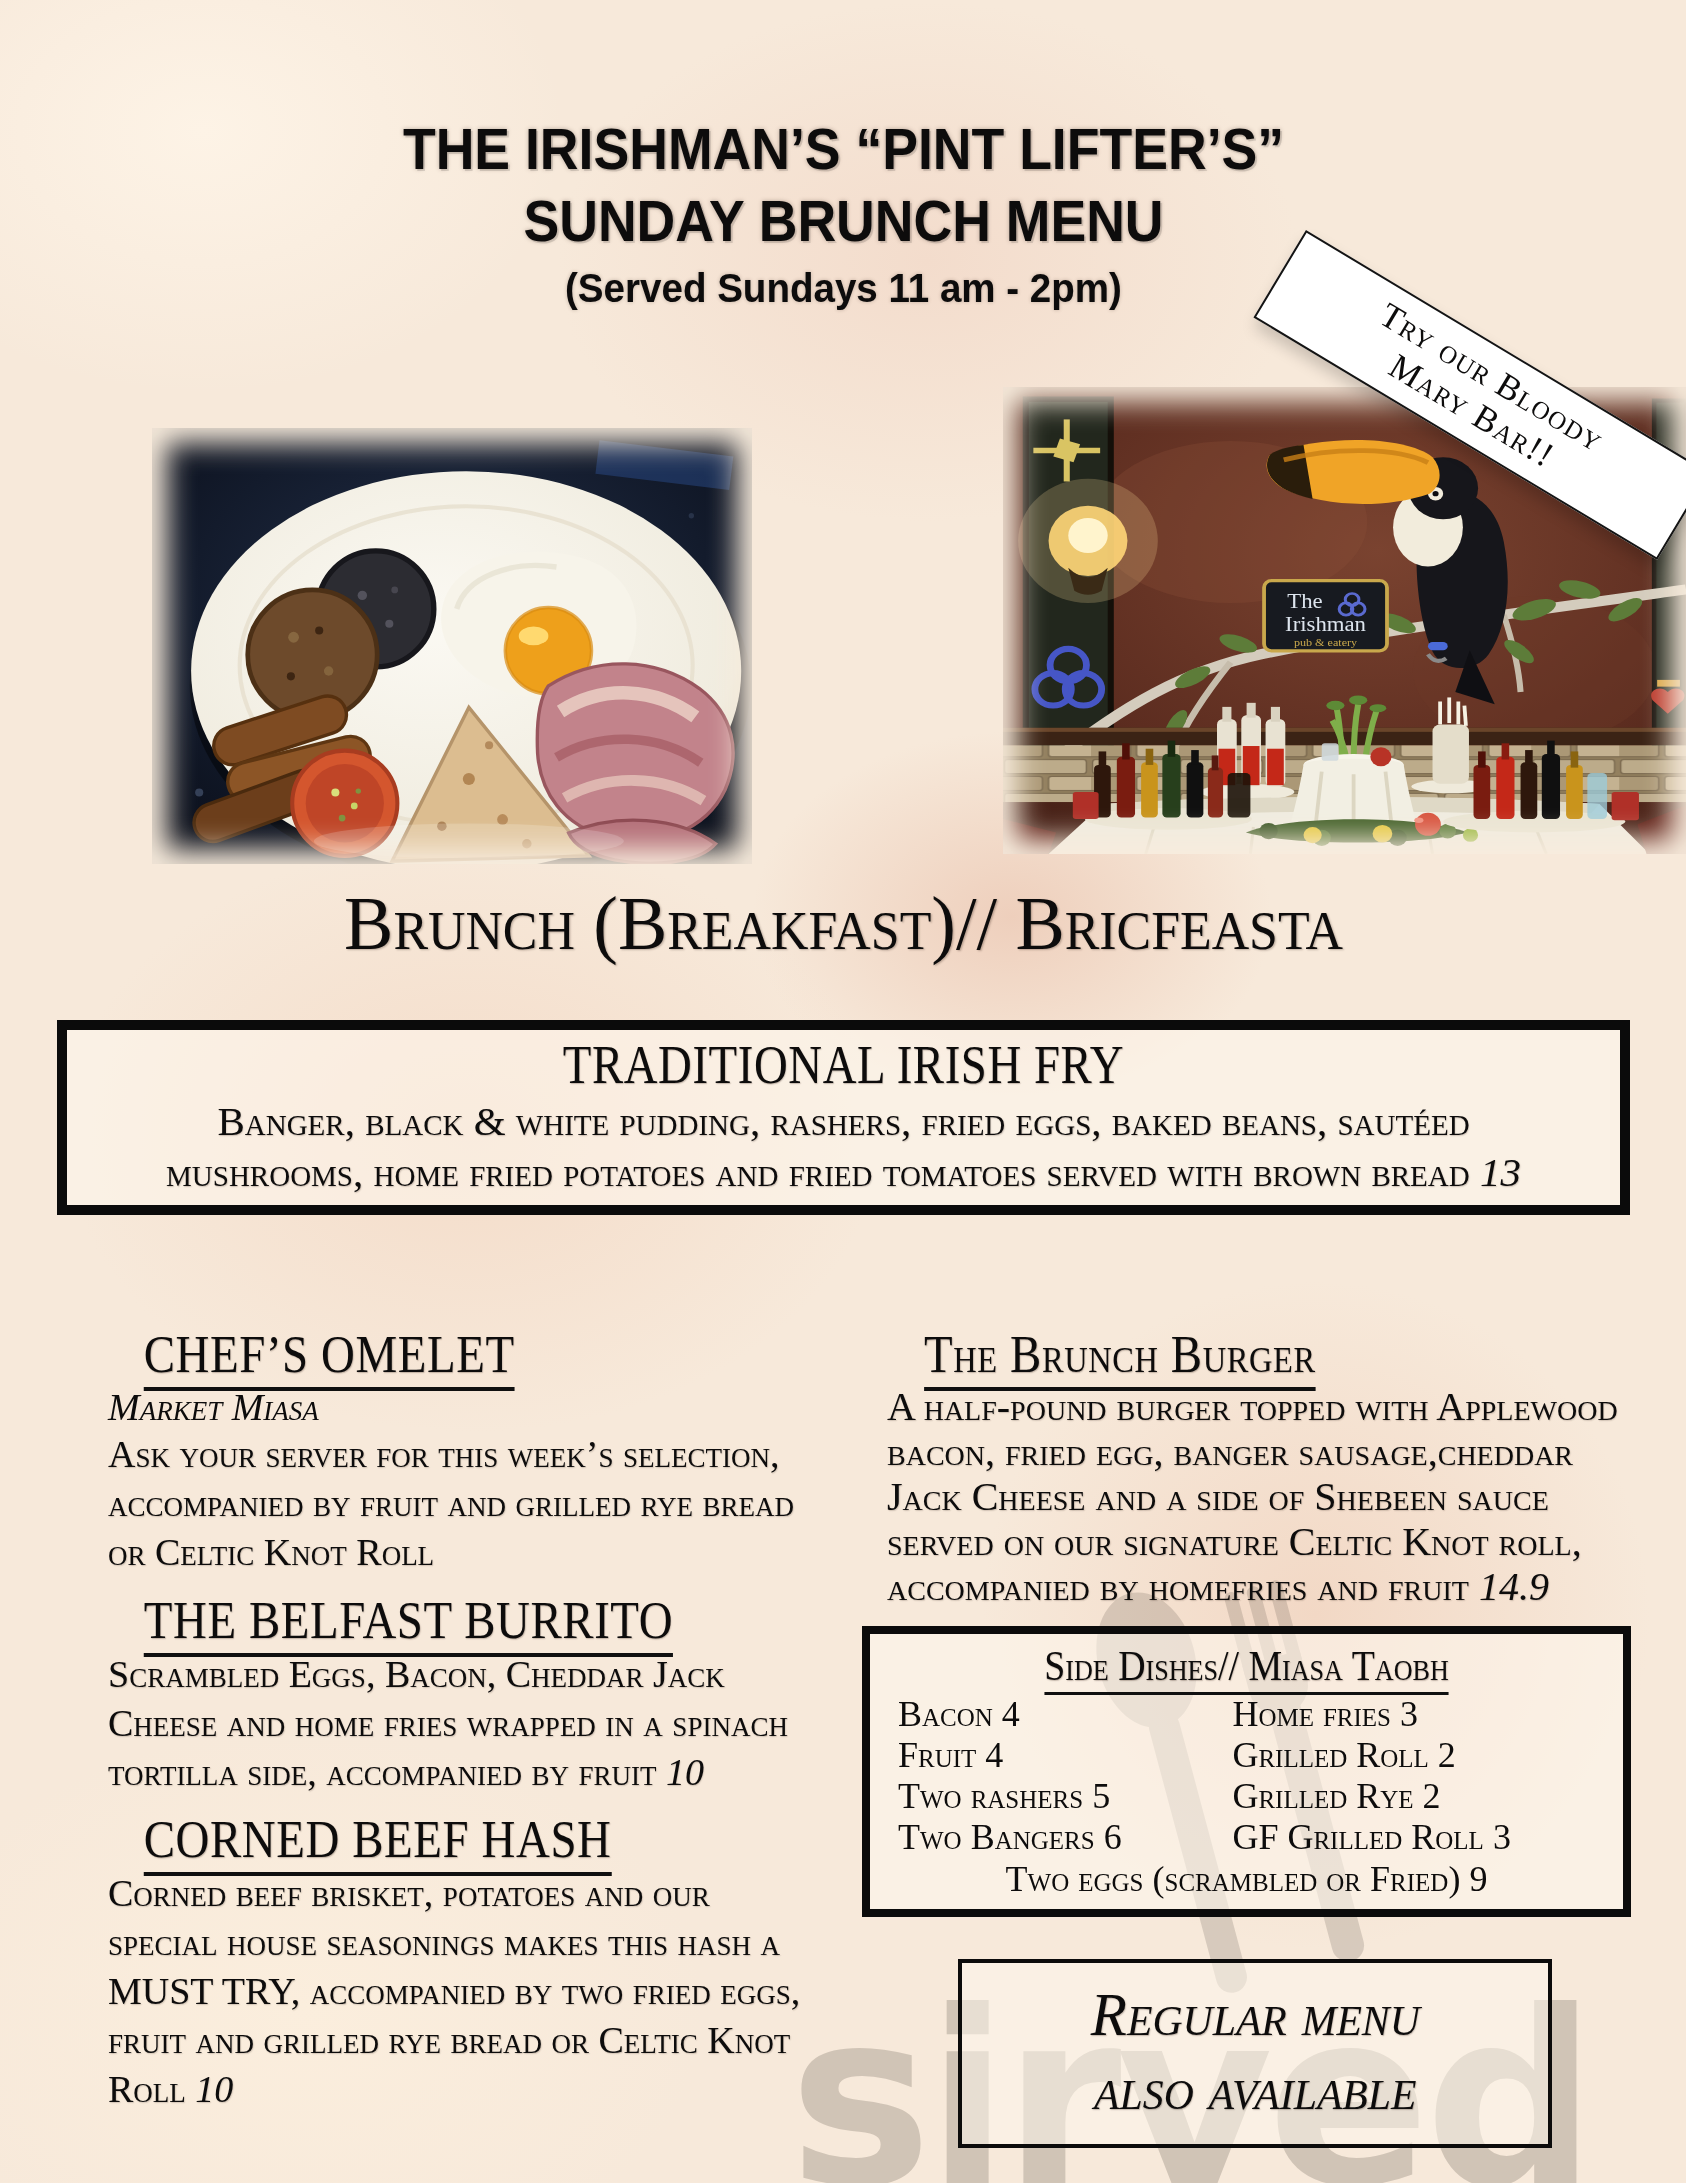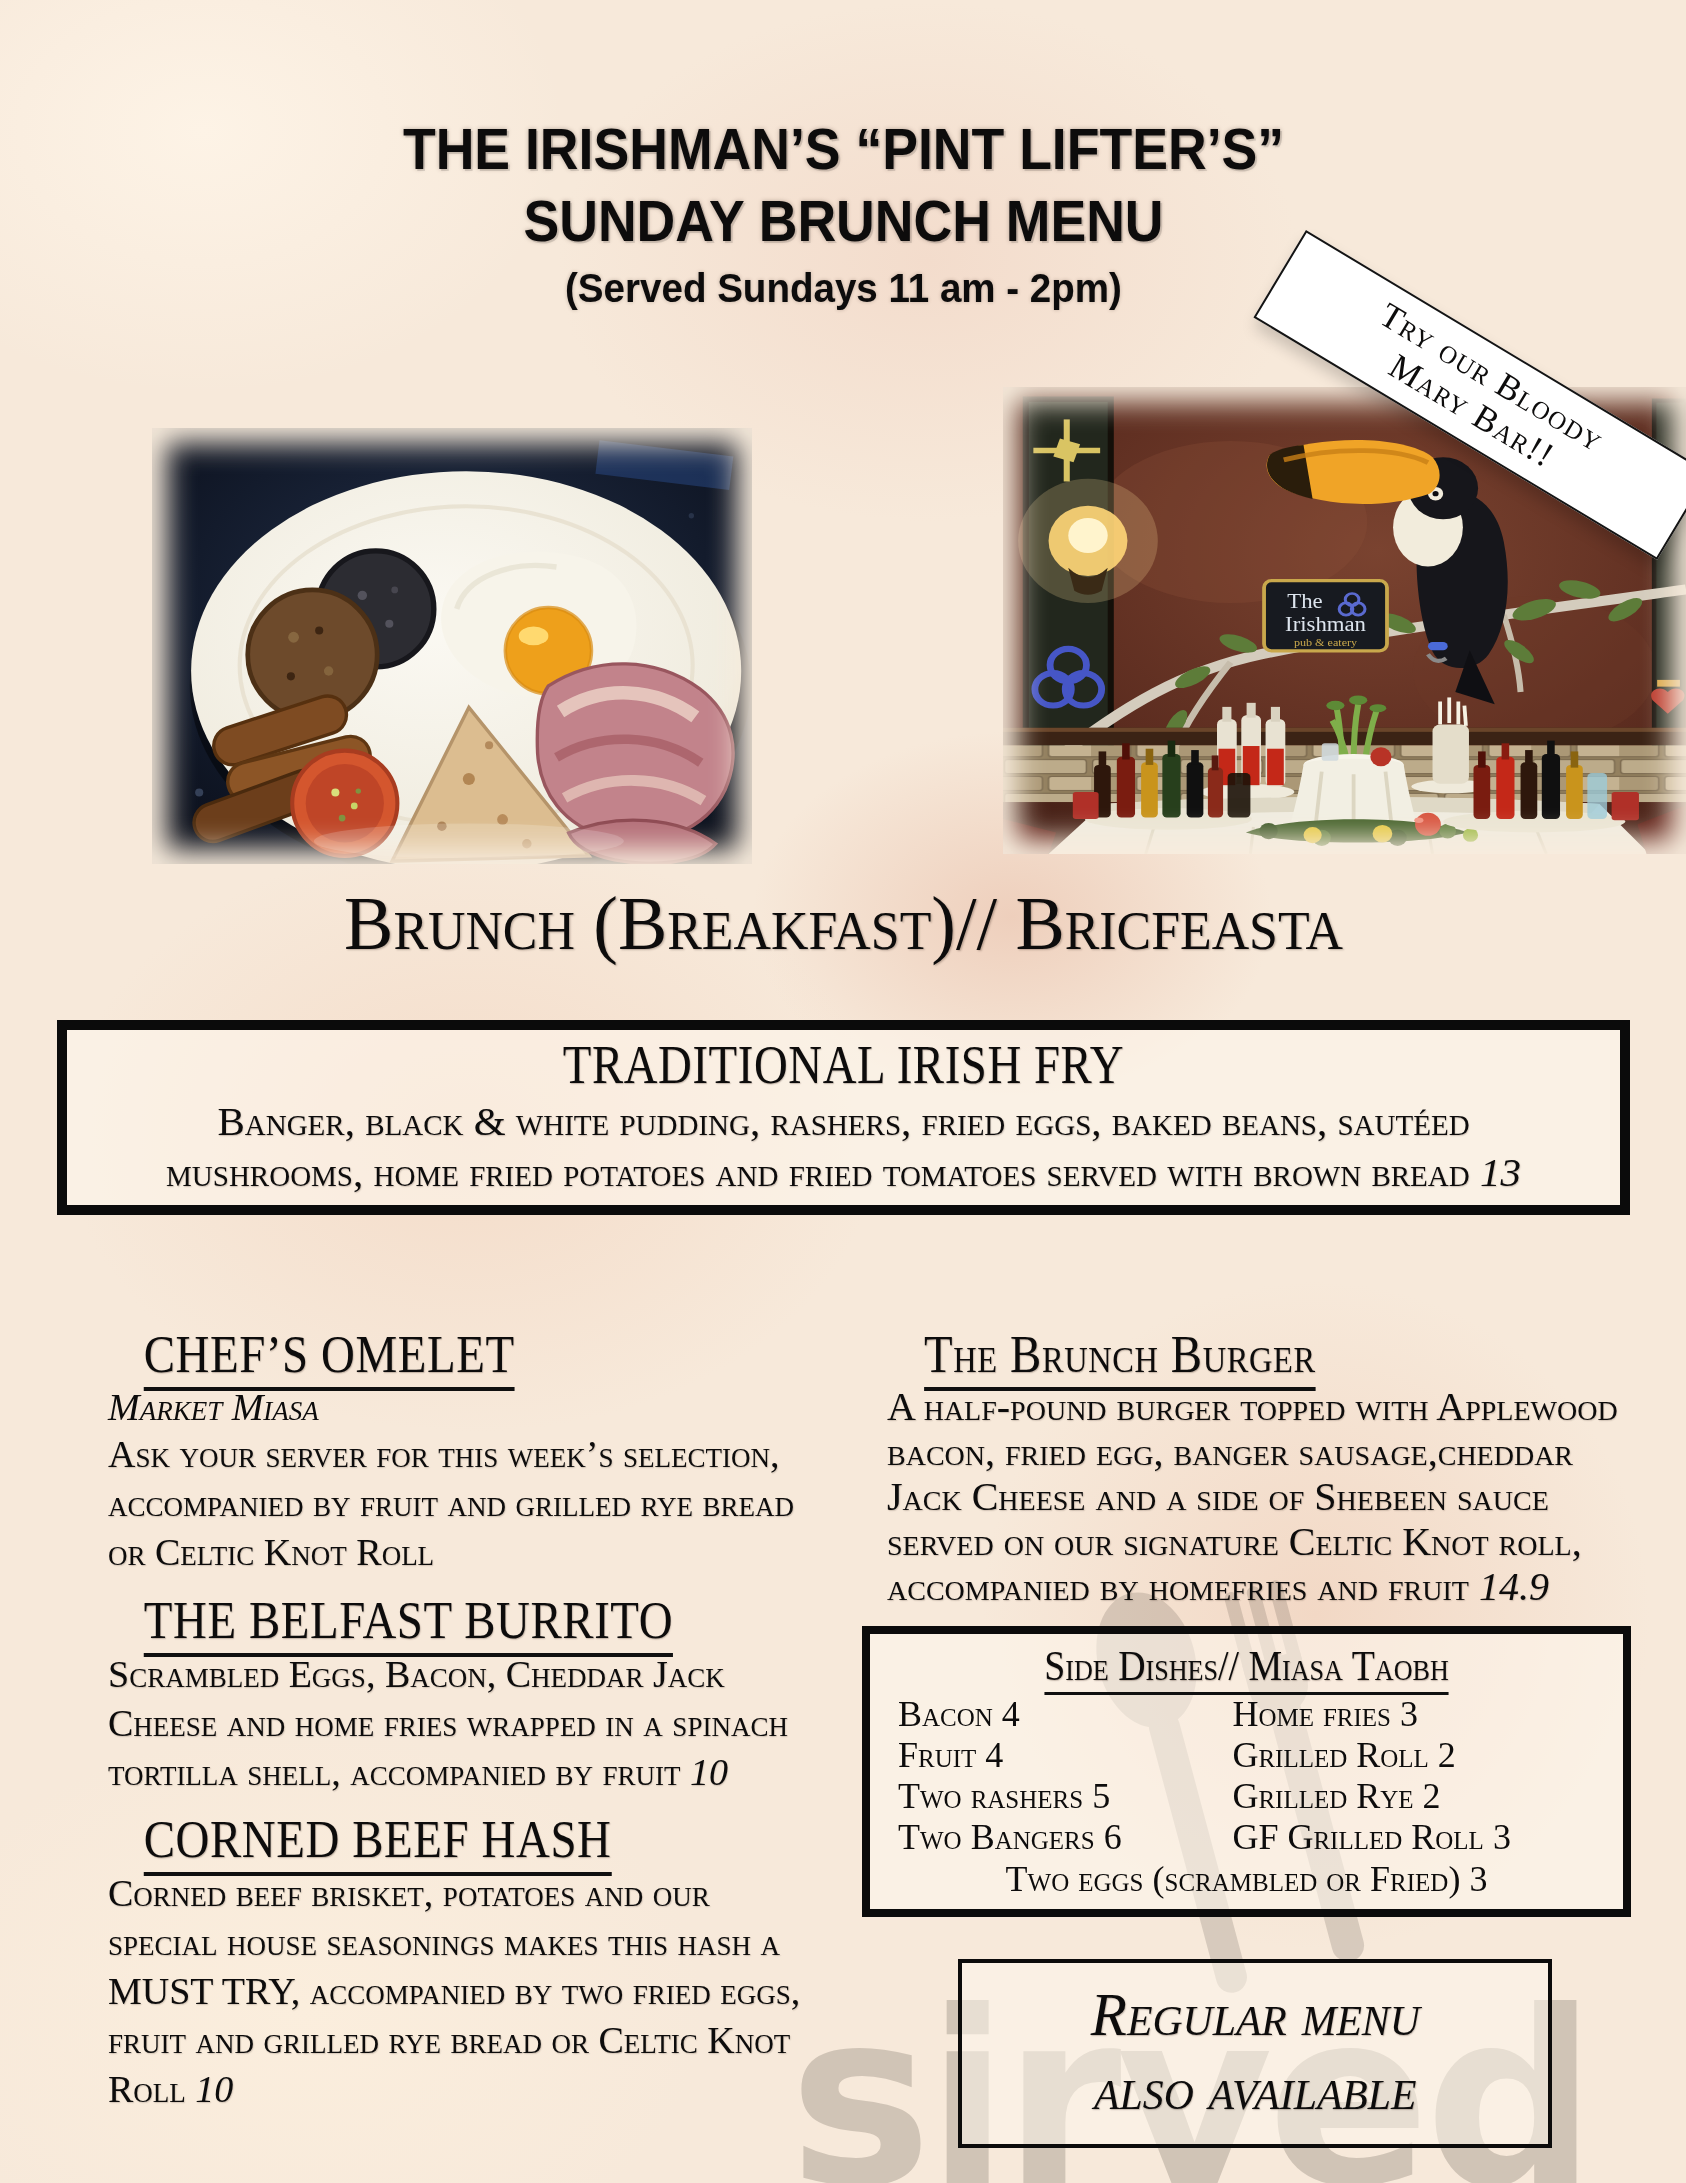--- a/index.html
+++ b/index.html
@@ -409,21 +409,21 @@
     <p class="fry-desc sc"><span>Banger, black &amp; white pudding, rashers, fried eggs, baked beans, sautéed mushrooms, home fried potatoes and fried tomatoes served with brown bread</span>
       <span class="price">13</span></p>
   </section>
 
   <section class="col col-left">
     <h2 class="sc"><span class="u">CHEF’S OMELET</span></h2>
     <p class="mp sc">Market Miasa</p>
     <p class="desc sc"><span>Ask your server for this week’s selection, accompanied by fruit and grilled rye bread or Celtic Knot Roll</span></p>
 
     <h2 class="sc gap"><span class="u">THE BELFAST BURRITO</span></h2>
-    <p class="desc sc"><span>Scrambled Eggs, Bacon, Cheddar Jack Cheese and home fries wrapped in a spinach tortilla shell, accompanied by fruit</span>
+    <p class="desc sc"><span>Scrambled Eggs, Bacon, Cheddar Jack Cheese and home fries wrapped in a spinach tortilla side, accompanied by fruit</span>
       <span class="price">10</span></p>
 
     <h2 class="sc gap"><span class="u">CORNED BEEF HASH</span></h2>
     <p class="desc sc"><span>Corned beef brisket, potatoes and our special house seasonings makes this hash a MUST TRY, accompanied by two fried eggs, fruit and grilled rye bread or Celtic Knot Roll</span>
       <span class="price">10</span></p>
   </section>
 
   <section class="col col-right">
     <h2 class="sc"><span class="u">The Brunch Burger</span></h2>
     <p class="desc sc"><span>A half-pound burger topped with Applewood bacon, fried egg, banger sausage,cheddar Jack Cheese and a side of Shebeen sauce served on our signature Celtic Knot roll, accompanied by homefries and fruit</span>
@@ -439,21 +439,21 @@
         <li>Two rashers 5</li>
         <li>Two Bangers 6</li>
       </ul>
       <ul class="side-col sc">
         <li>Home fries 3</li>
         <li>Grilled Roll 2</li>
         <li>Grilled Rye 2</li>
         <li>GF Grilled Roll 3</li>
       </ul>
     </div>
-    <div class="side-bottom sc">Two eggs (scrambled or Fried) 3</div>
+    <div class="side-bottom sc">Two eggs (scrambled or Fried) 9</div>
   </section>
 
   <section class="regular-box">
     <div class="regular-line sc">Regular menu</div>
     <div class="regular-line sc">also available</div>
   </section>
 
 </div>
 
 

